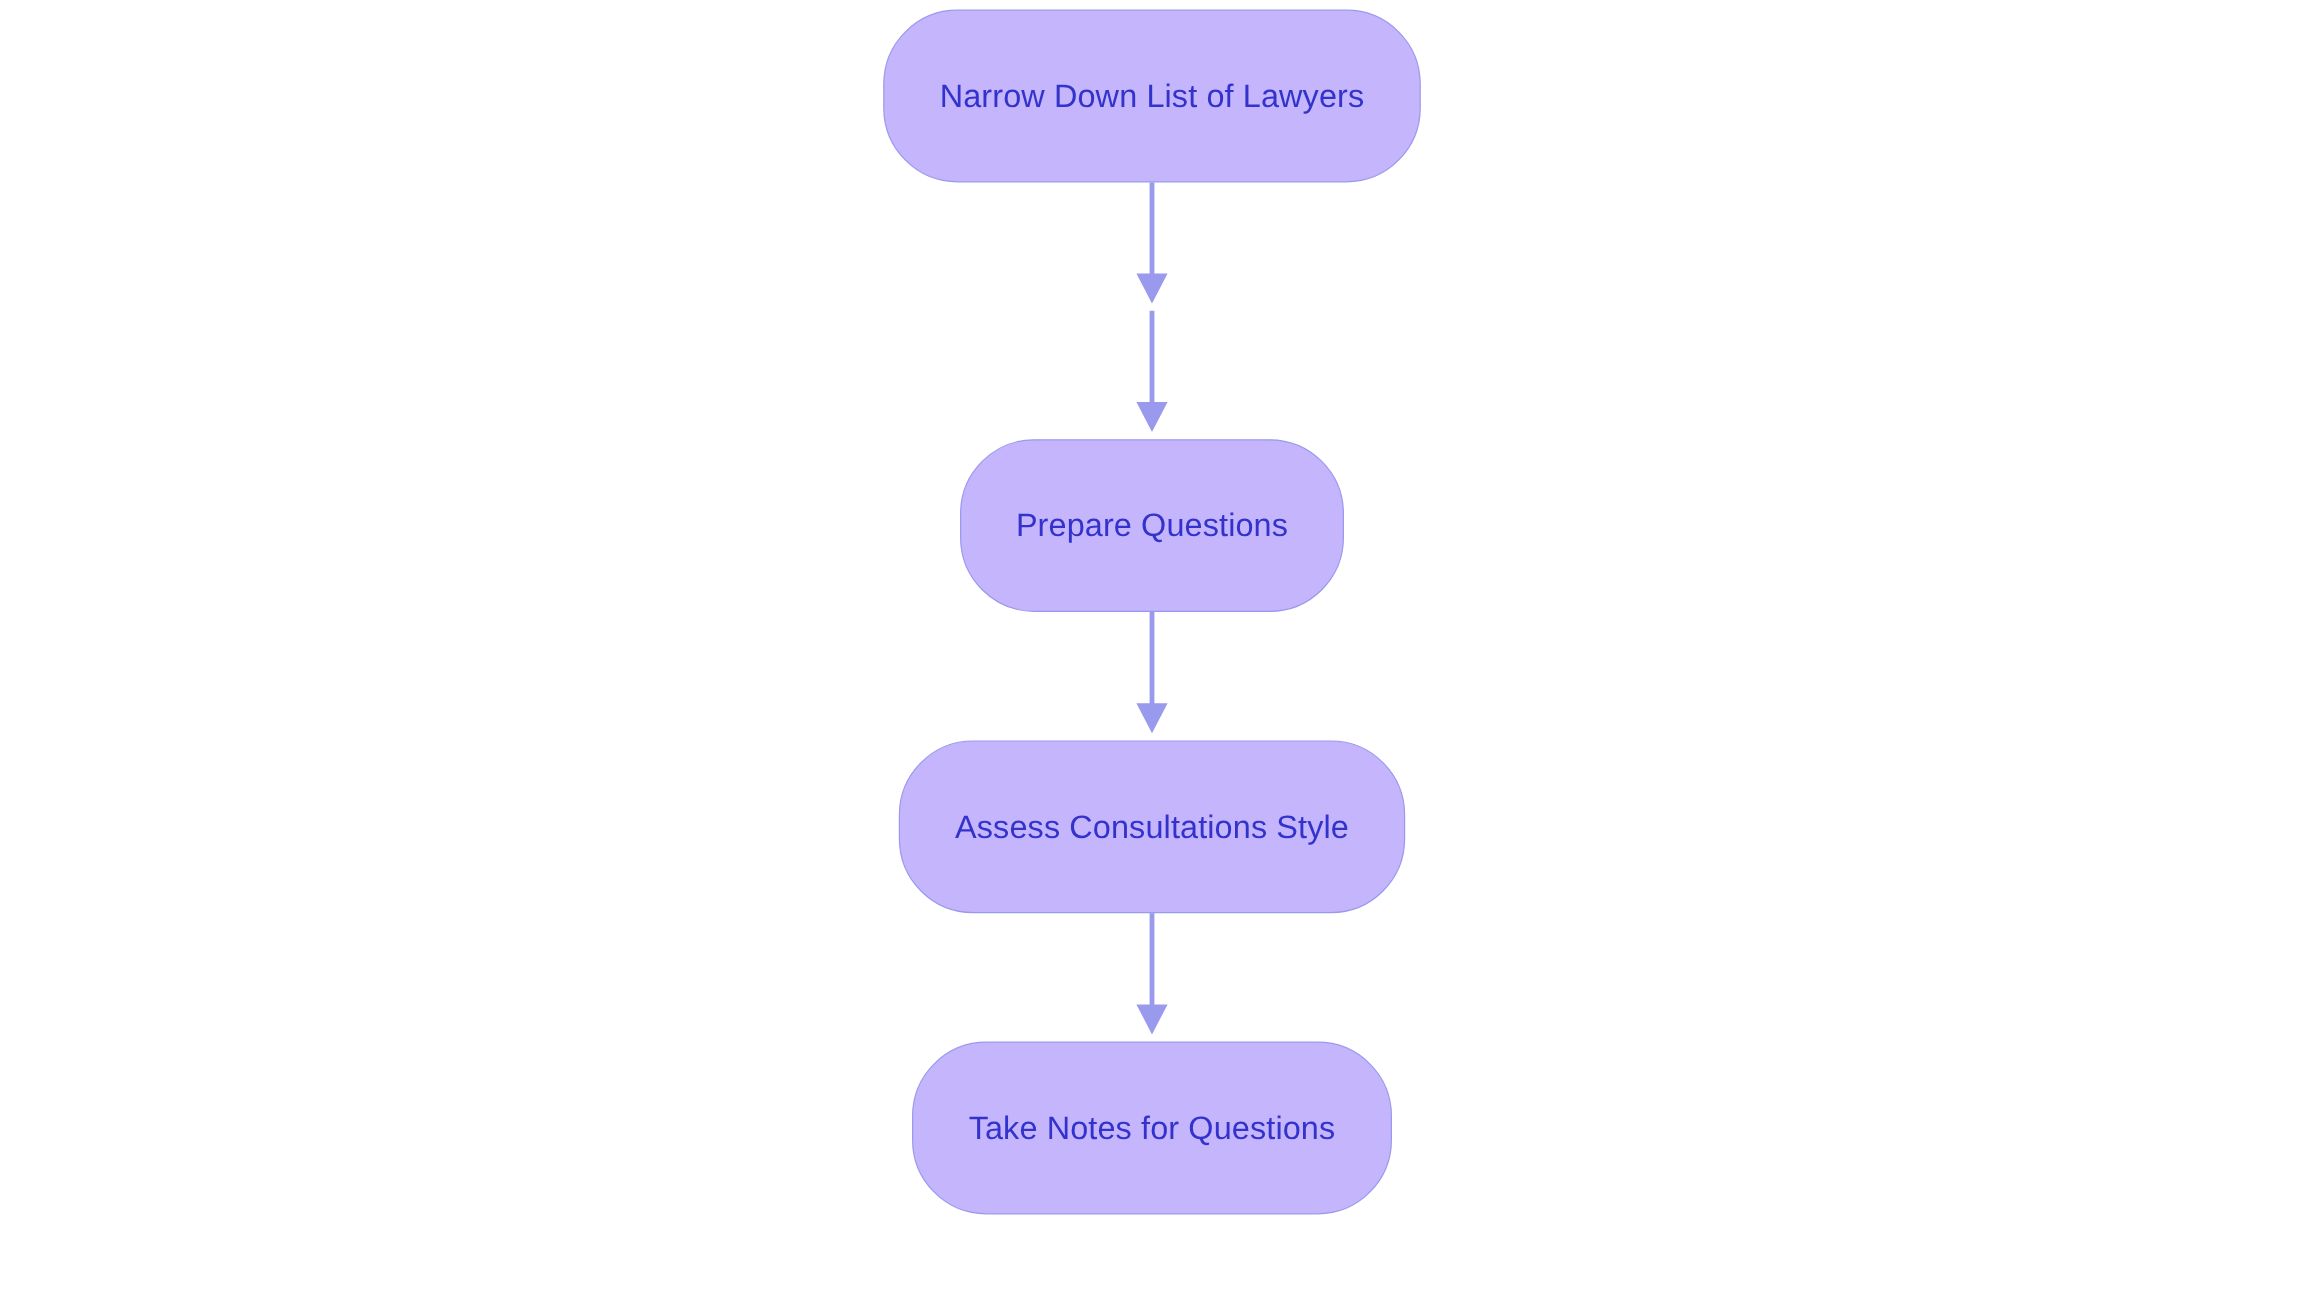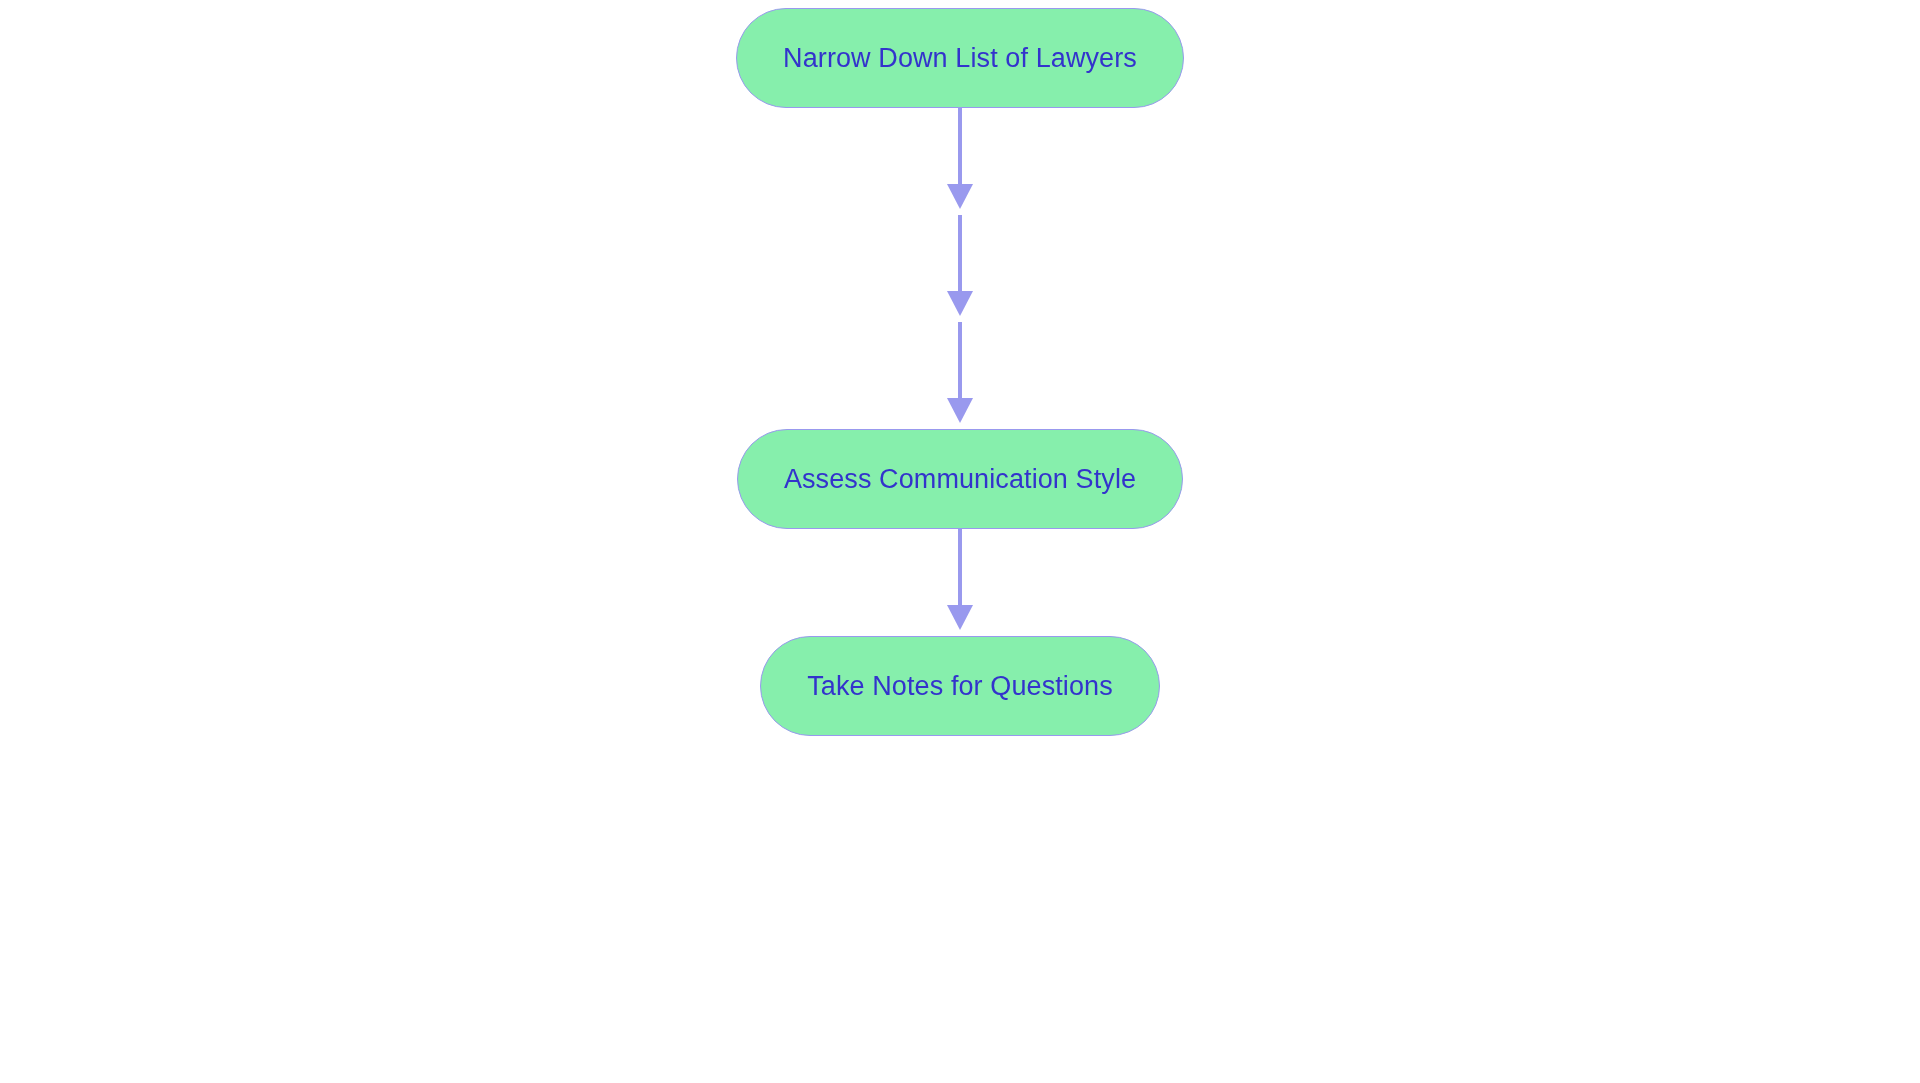--- a/index.html
+++ b/index.html
@@ -31,23 +31,23 @@
     display: flex;
     flex-direction: column;
     align-items: center;
     justify-content: flex-start;
     padding-top: 8px;
     box-sizing: border-box;
   }
 
   .flow-node {
     box-sizing: border-box;
-    height: 100px;
+    height: 144px;
     border-radius: 62px;
-    background: #86efac;
+    background: #c4b5fd;
     border: 1.6px solid #9999ee;
     display: flex;
     align-items: center;
     justify-content: center;
     padding: 0 46px;
     flex: 0 0 auto;
     text-align: center;
   }
 
   .flow-node-label {
@@ -92,30 +92,33 @@
     </div>
 
 
     <div class="flow-connector">
       <svg viewBox="0 0 40 107" xmlns="http://www.w3.org/2000/svg" aria-hidden="true">
         <line x1="20" y1="0" x2="20" y2="82" stroke="#9999ee" stroke-width="4"></line>
         <polygon points="20,101 7,76 33,76" fill="#9999ee"></polygon>
       </svg>
     </div>
 
+    <div class="flow-node">
+      <span class="flow-node-label">Prepare Questions</span>
+    </div>
 
     <div class="flow-connector">
       <svg viewBox="0 0 40 107" xmlns="http://www.w3.org/2000/svg" aria-hidden="true">
         <line x1="20" y1="0" x2="20" y2="82" stroke="#9999ee" stroke-width="4"></line>
         <polygon points="20,101 7,76 33,76" fill="#9999ee"></polygon>
       </svg>
     </div>
 
     <div class="flow-node">
-      <span class="flow-node-label">Assess Communication Style</span>
+      <span class="flow-node-label">Assess Consultations Style</span>
     </div>
 
     <div class="flow-connector">
       <svg viewBox="0 0 40 107" xmlns="http://www.w3.org/2000/svg" aria-hidden="true">
         <line x1="20" y1="0" x2="20" y2="82" stroke="#9999ee" stroke-width="4"></line>
         <polygon points="20,101 7,76 33,76" fill="#9999ee"></polygon>
       </svg>
     </div>
 
     <div class="flow-node">

